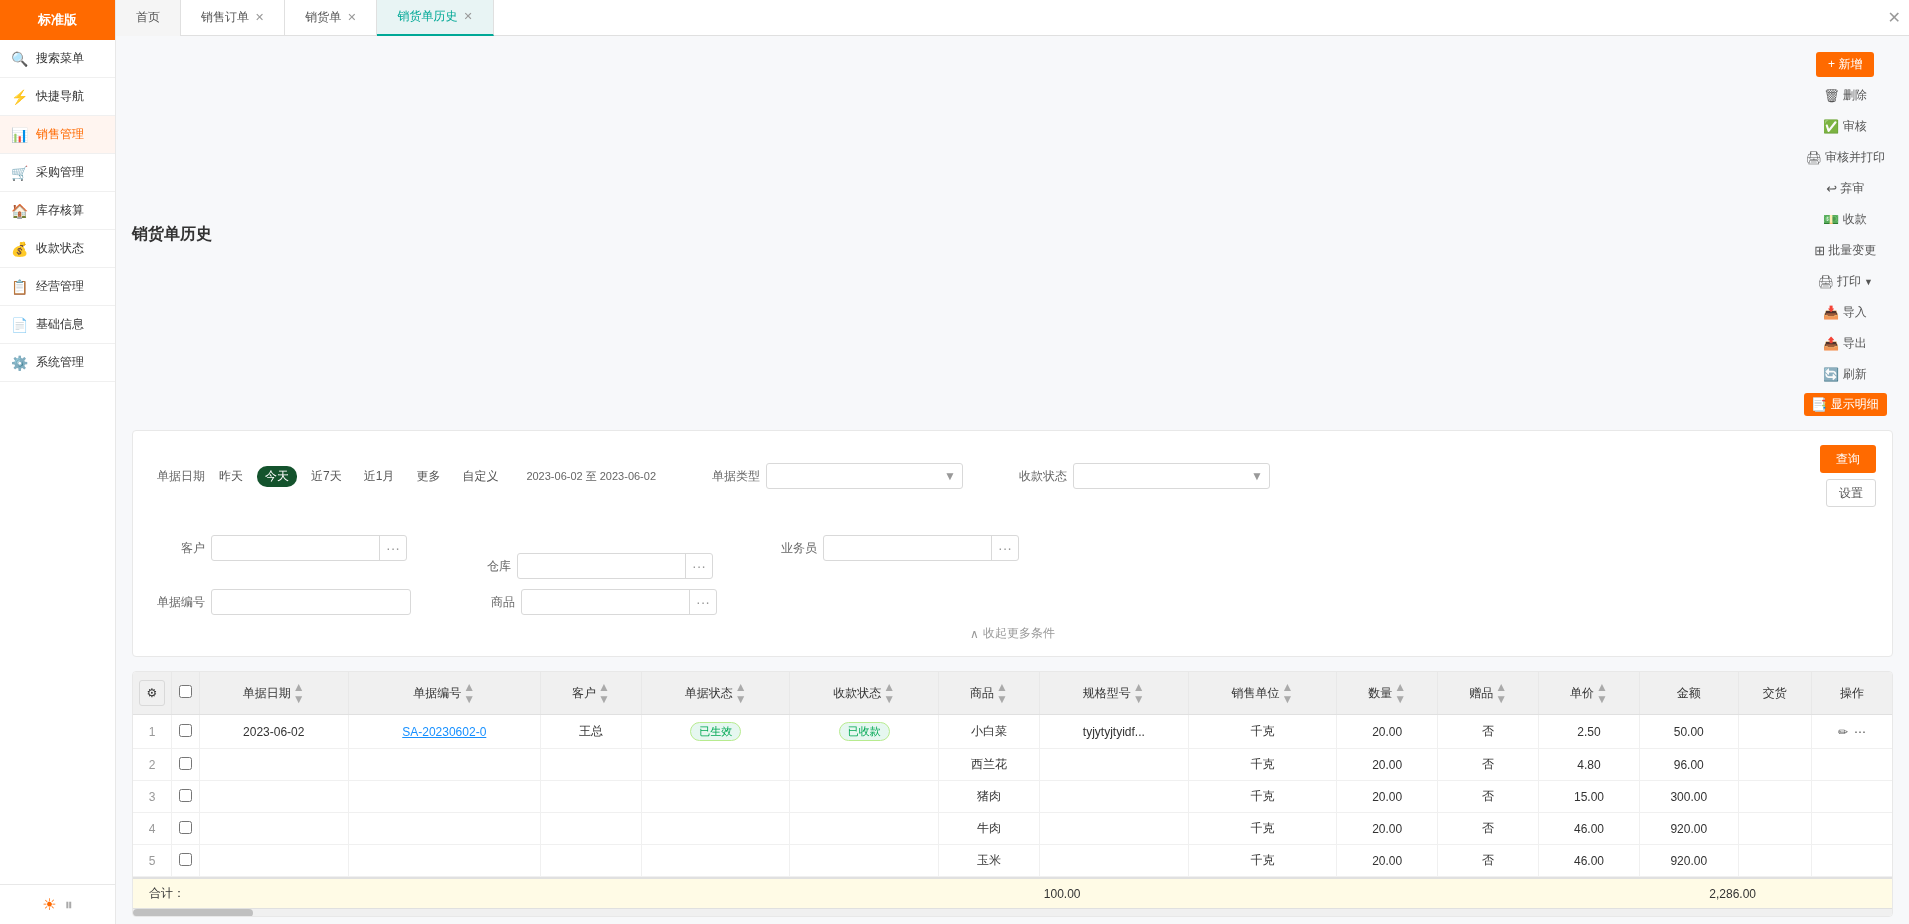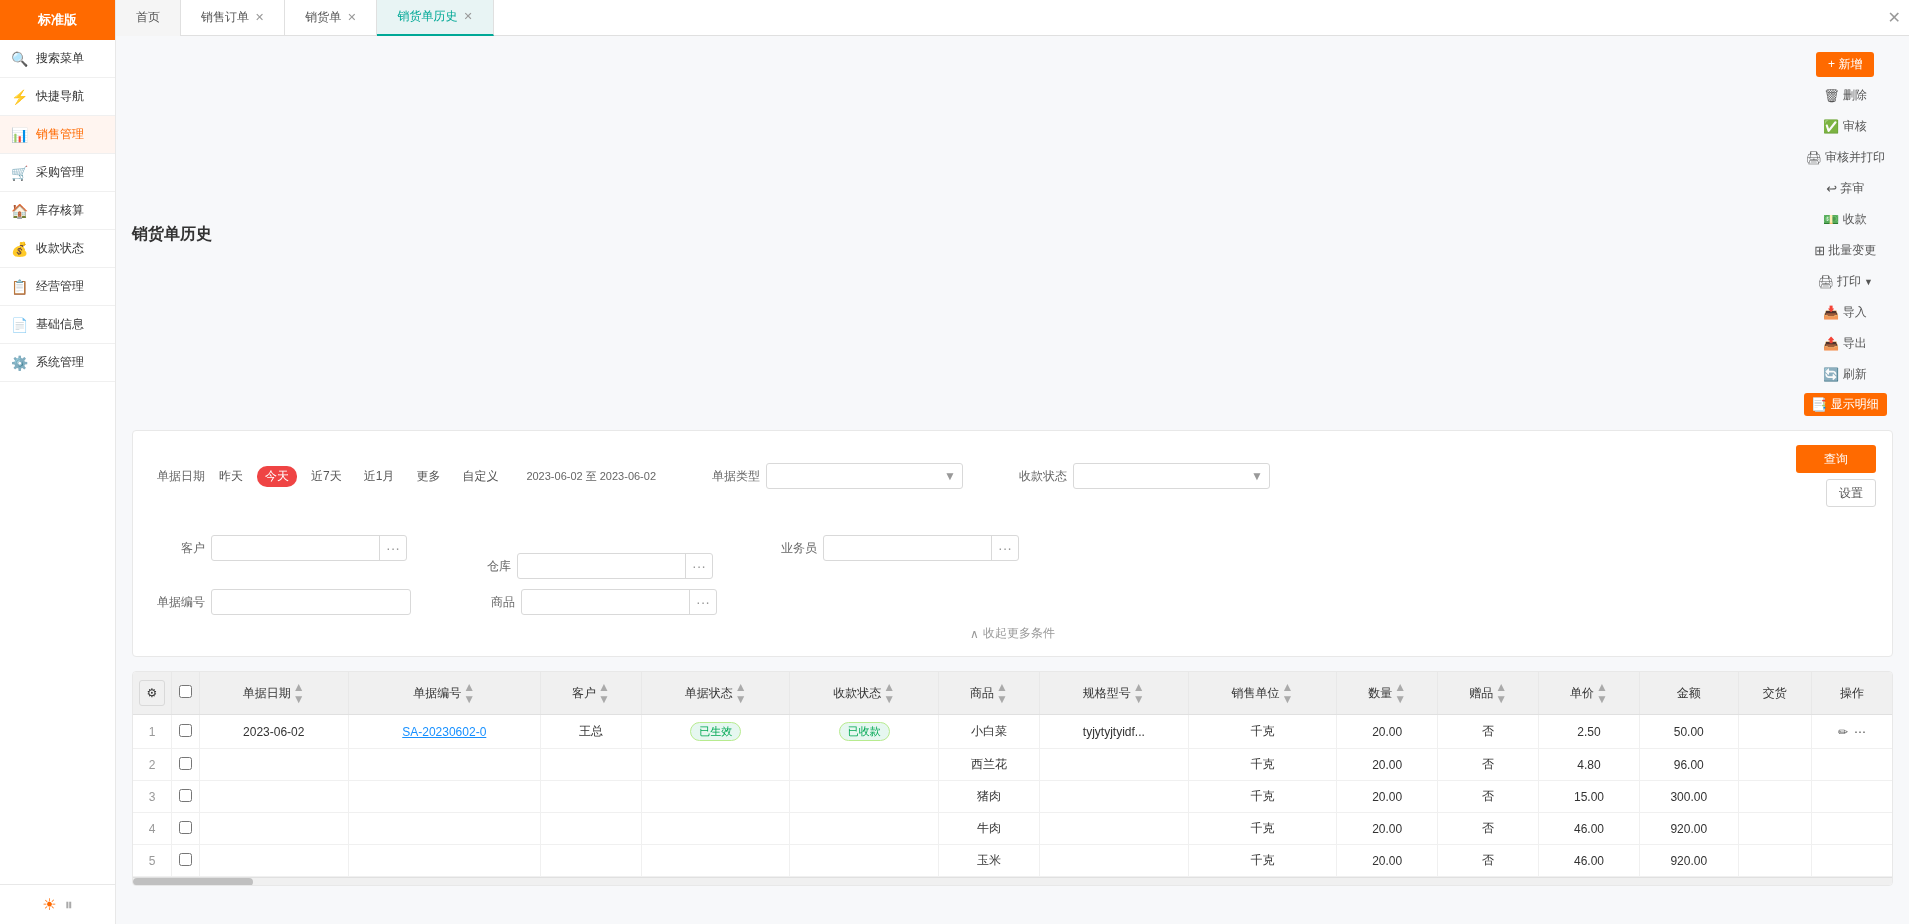--- a/index.html
+++ b/index.html
@@ -37,21 +37,21 @@
     .btn-primary { background: #ff6a00; color: #fff; border-radius: 3px; padding: 4px 12px; border: none; cursor: pointer; font-size: 12px; }
 
     
     .filter-card { background: #fff; border-radius: 4px; padding: 14px 16px; margin-bottom: 14px; border: 1px solid #e8e8e8; }
     .filter-row { display: flex; align-items: center; gap: 16px; margin-bottom: 10px; flex-wrap: wrap; }
     .filter-item { display: flex; align-items: center; gap: 6px; }
     .filter-label { color: #666; white-space: nowrap; min-width: 56px; text-align: right; }
     .filter-input { border: 1px solid #d9d9d9; border-radius: 3px; padding: 3px 8px; height: 26px; min-width: 140px; color: #333; outline: none; }
     .filter-date-row { display: flex; align-items: center; gap: 6px; }
     .date-tag { padding: 2px 8px; border-radius: 3px; cursor: pointer; color: #555; font-size: 12px; }
-    .date-tag.active { background: #ef4444; color: #fff; border-radius: 10px; }
+    .date-tag.active { background: #14532d; color: #fff; border-radius: 10px; }
     .date-range { color: #666; font-size: 11px; margin-left: 4px; }
     .filter-input-with-dots { display: flex; align-items: center; border: 1px solid #d9d9d9; border-radius: 3px; height: 26px; min-width: 140px; }
     .filter-input-with-dots input { border: none; outline: none; padding: 3px 6px; flex: 1; background: transparent; }
     .dots-btn { padding: 0 6px; color: #999; cursor: pointer; font-size: 14px; border-left: 1px solid #d9d9d9; height: 100%; display: flex; align-items: center; }
     .collapse-btn { display: flex; align-items: center; justify-content: center; color: #999; cursor: pointer; font-size: 12px; margin-top: 4px; gap: 4px; }
 
     
     .table-card { background: #fff; border-radius: 4px; border: 1px solid #e8e8e8; overflow: hidden; }
     .table-wrapper { overflow-x: auto; }
     table { width: 100%; border-collapse: collapse; }
@@ -79,21 +79,21 @@
     .pagination-bar { display: flex; align-items: center; justify-content: flex-end; padding: 8px 16px; background: #fff; border-top: 1px solid #e8e8e8; gap: 8px; }
     .page-size-select { border: 1px solid #d9d9d9; border-radius: 3px; padding: 2px 4px; height: 24px; }
     .page-nav-btn { width: 24px; height: 24px; border: 1px solid #d9d9d9; border-radius: 3px; background: #fff; cursor: pointer; display: flex; align-items: center; justify-content: center; color: #555; }
     .page-input { width: 36px; height: 24px; border: 1px solid #d9d9d9; border-radius: 3px; text-align: center; outline: none; }
     .page-info { color: #666; }
 
     
     .table-scroll-bar { height: 8px; background: #f0f0f0; border-top: 1px solid #e0e0e0; }
     .table-scroll-thumb { width: 120px; height: 8px; background: #c0c0c0; border-radius: 4px; }
 
-    .query-btn { background: #ff6a00; color: #fff; border: none; border-radius: 3px; padding: 4px 28px; cursor: pointer; font-size: 12px; height: 28px; }
+    .query-btn { background: #ff6a00; color: #fff; border: none; border-radius: 3px; padding: 4px 16px; cursor: pointer; font-size: 12px; height: 28px; }
     .set-btn { background: #fff; color: #555; border: 1px solid #d9d9d9; border-radius: 3px; padding: 4px 12px; cursor: pointer; font-size: 12px; height: 28px; margin-top: 4px; display: block; }
   </style>
 </head>
 <body>
 
 <div class="sidebar">
   <div class="sidebar-top">标准版</div>
 
   <div class="sidebar-item">
     <span class="sidebar-icon">🔍</span>
@@ -502,20 +502,27 @@
                 <td>否</td>
                 <td>46.00</td>
                 <td>920.00</td>
                 <td></td>
                 <td></td>
               </tr>
             </tbody>
         </table>
       </div>
 
+      <div class="table-footer">
+        <span>合计：</span>
+        <span style="flex:1;"></span>
+        <span style="min-width:300px;text-align:right;">100.00</span>
+        <span style="flex:1;"></span>
+        <span style="min-width:80px;text-align:right;margin-right:120px;">2,286.00</span>
+      </div>
 
       <div class="table-scroll-bar">
         <div class="table-scroll-thumb"></div>
       </div>
 
     </div>
 
   </div>
 </div>
 

